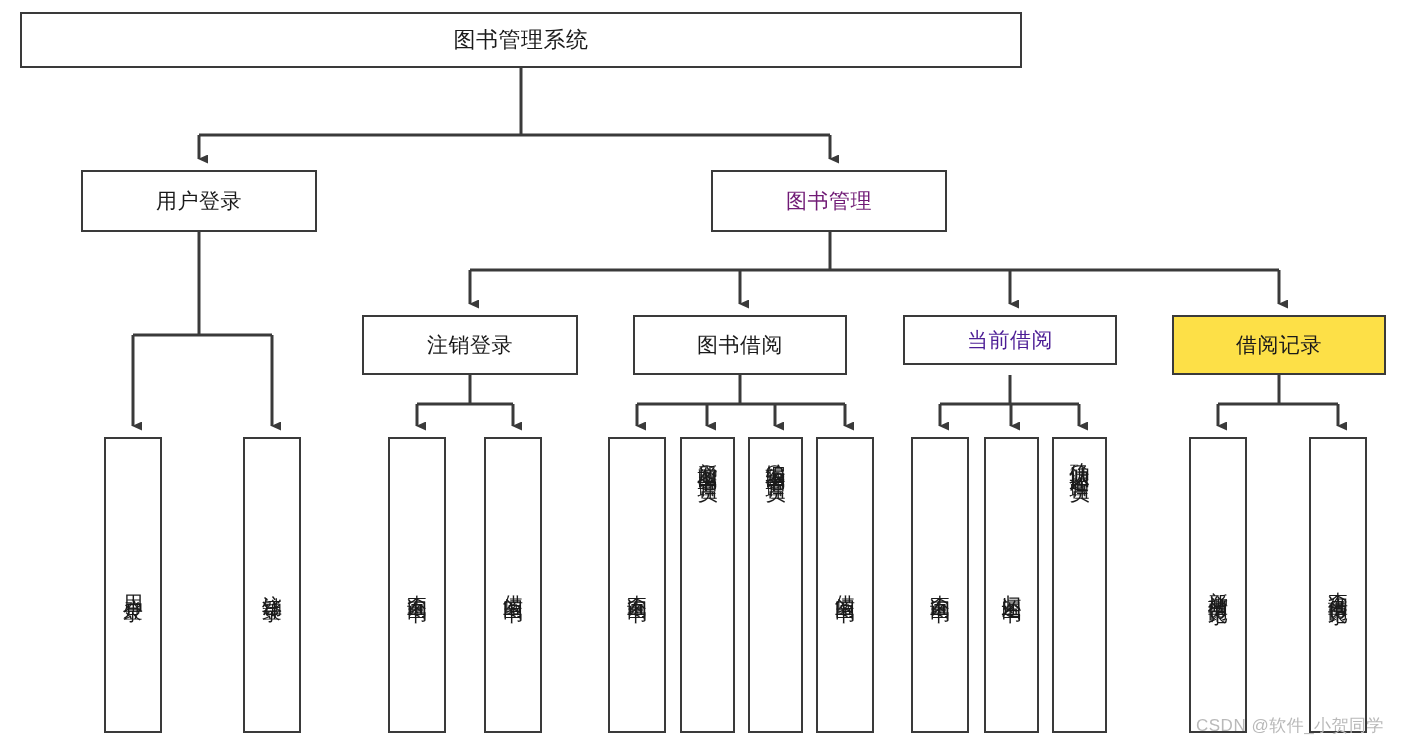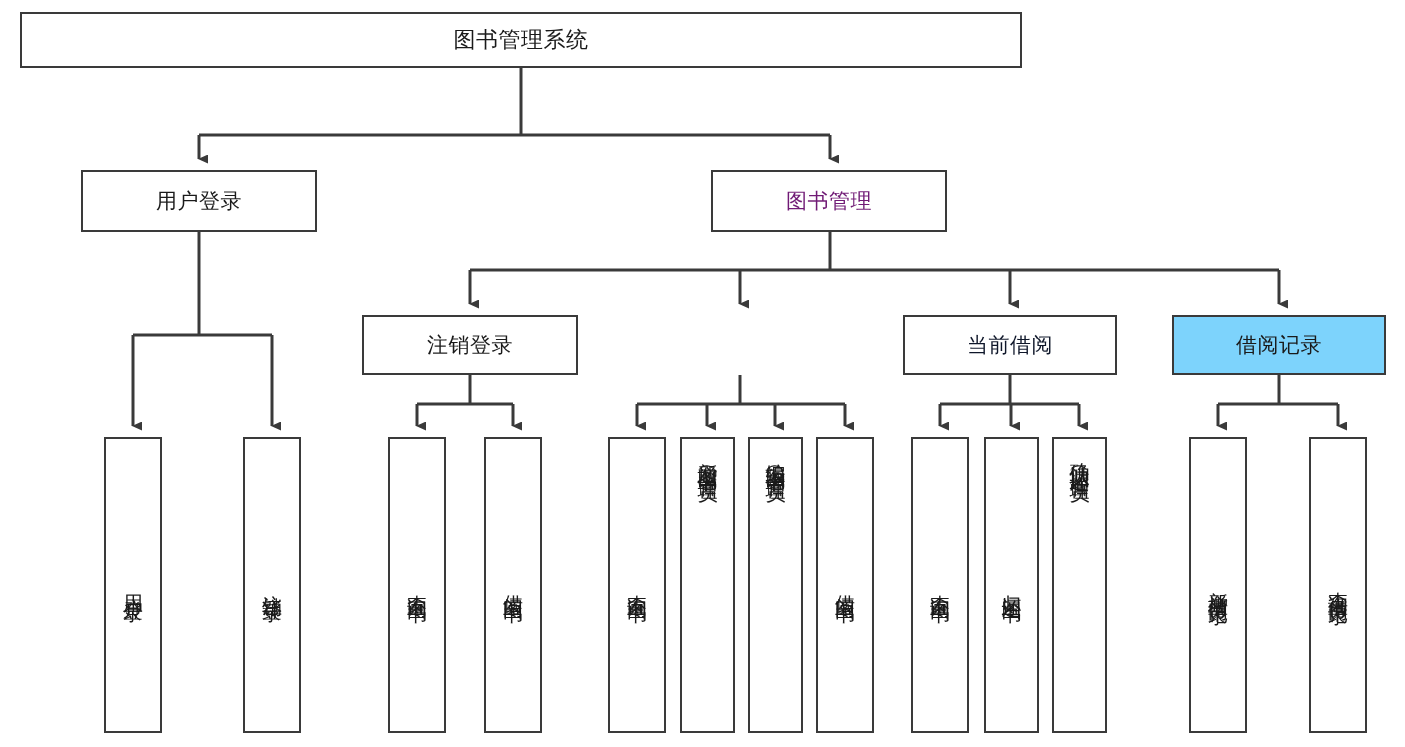--- a/index.html
+++ b/index.html
@@ -139,24 +139,27 @@
   <div class="node level-branch" style="left: 81px; top: 170px; width: 236px; height: 62px; border-color: rgb(58, 58, 58); background: rgb(255, 255, 255); color: rgb(26, 26, 26);">
     <span class="node-label">用户登录</span>
   </div>
   <div class="node level-branch" style="left: 711px; top: 170px; width: 236px; height: 62px; border-color: rgb(58, 58, 58); background: rgb(255, 255, 255); color: #701a75;">
     <span class="node-label">图书管理</span>
   </div>
 
   <div class="node level-branch" style="left: 362px; top: 315px; width: 216px; height: 60px; border-color: rgb(58, 58, 58); background: rgb(255, 255, 255); color: rgb(26, 26, 26);">
     <span class="node-label">注销登录</span>
   </div>
-  <div class="node level-branch" style="left: 903px; top: 315px; width: 214px; height: 60px; border-color: rgb(58, 58, 58); background: rgb(255, 255, 255); color: #0f172a; font-family: Liberation Serif, serif;">
+  <div class="node level-branch" style="left: 633px; top: 315px; width: 214px; height: 60px; border-color: rgb(58, 58, 58); background: rgb(255, 255, 255); color: rgb(26, 26, 26);">
+    <span class="node-label">图书借阅</span>
+  </div>
+  <div class="node level-branch" style="left: 903px; top: 315px; width: 214px; height: 50px; border-color: rgb(58, 58, 58); background: rgb(255, 255, 255); color: #4c1d95; font-family: Liberation Serif, serif;">
     <span class="node-label">当前借阅</span>
   </div>
-  <div class="node level-branch" style="left: 1172px; top: 315px; width: 214px; height: 60px; border-color: rgb(58, 58, 58); background: #7dd3fc; color: rgb(26, 26, 26);">
+  <div class="node level-branch" style="left: 1172px; top: 315px; width: 214px; height: 60px; border-color: rgb(58, 58, 58); background: #fde047; color: rgb(26, 26, 26);">
     <span class="node-label">借阅记录</span>
   </div>
 
   <div class="node level-leaf leaf-centered" style="left: 104px; top: 437px; width: 58px; height: 296px; border-color: rgb(58, 58, 58); background: rgb(255, 255, 255); color: rgb(26, 26, 26);">
     <span class="node-label">用户登录</span>
   </div>
   <div class="node level-leaf leaf-centered" style="left: 243px; top: 437px; width: 58px; height: 296px; border-color: rgb(58, 58, 58); background: rgb(255, 255, 255); color: rgb(26, 26, 26);">
     <span class="node-label">注销登录</span>
   </div>
   <div class="node level-leaf leaf-centered" style="left: 388px; top: 437px; width: 58px; height: 296px; border-color: rgb(58, 58, 58); background: rgb(255, 255, 255); color: rgb(26, 26, 26);">
@@ -186,14 +189,15 @@
   <div class="node level-leaf" style="left: 1052px; top: 437px; width: 55px; height: 296px; border-color: rgb(58, 58, 58); background: rgb(255, 255, 255); color: rgb(26, 26, 26);">
     <span class="node-label">确认归还（管理员）</span>
   </div>
   <div class="node level-leaf leaf-centered" style="left: 1189px; top: 437px; width: 58px; height: 296px; border-color: rgb(58, 58, 58); background: rgb(255, 255, 255); color: rgb(26, 26, 26);">
     <span class="node-label">新增借阅记录</span>
   </div>
   <div class="node level-leaf leaf-centered" style="left: 1309px; top: 437px; width: 58px; height: 296px; border-color: rgb(58, 58, 58); background: rgb(255, 255, 255); color: rgb(26, 26, 26);">
     <span class="node-label">查询借阅记录</span>
   </div>
 
+  <div class="watermark" style="left: 1196px; top: 714px; color: rgb(185, 185, 185);">CSDN @软件_小贺同学</div>
 
 </div>
 
 </body></html>

